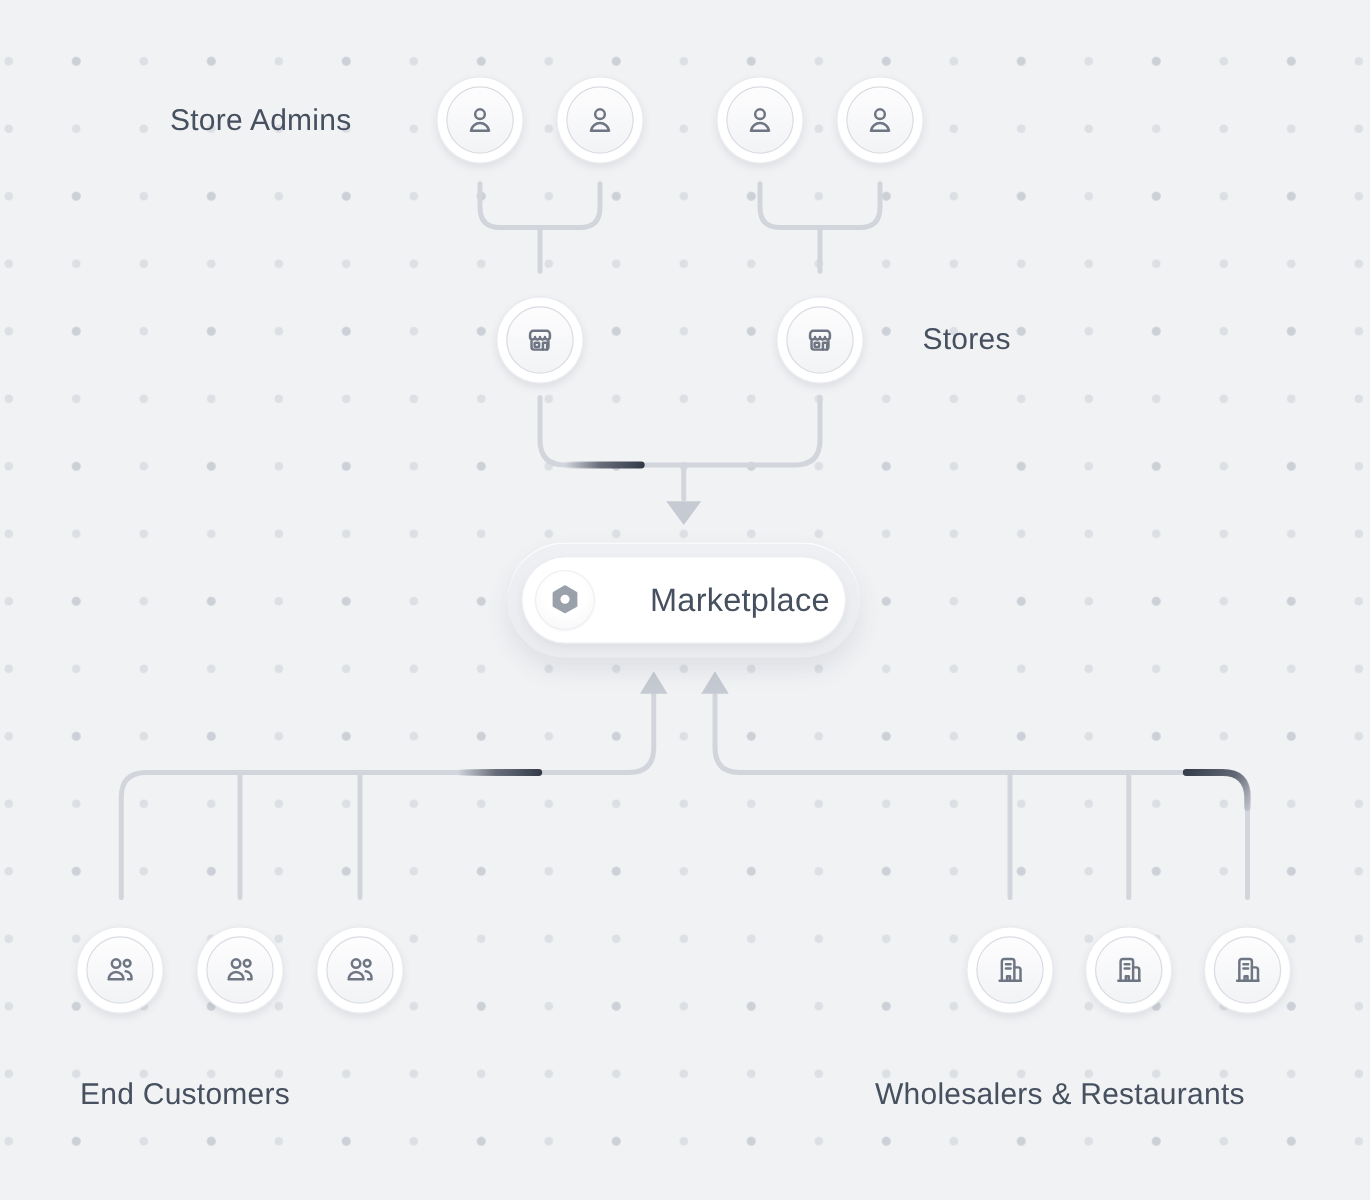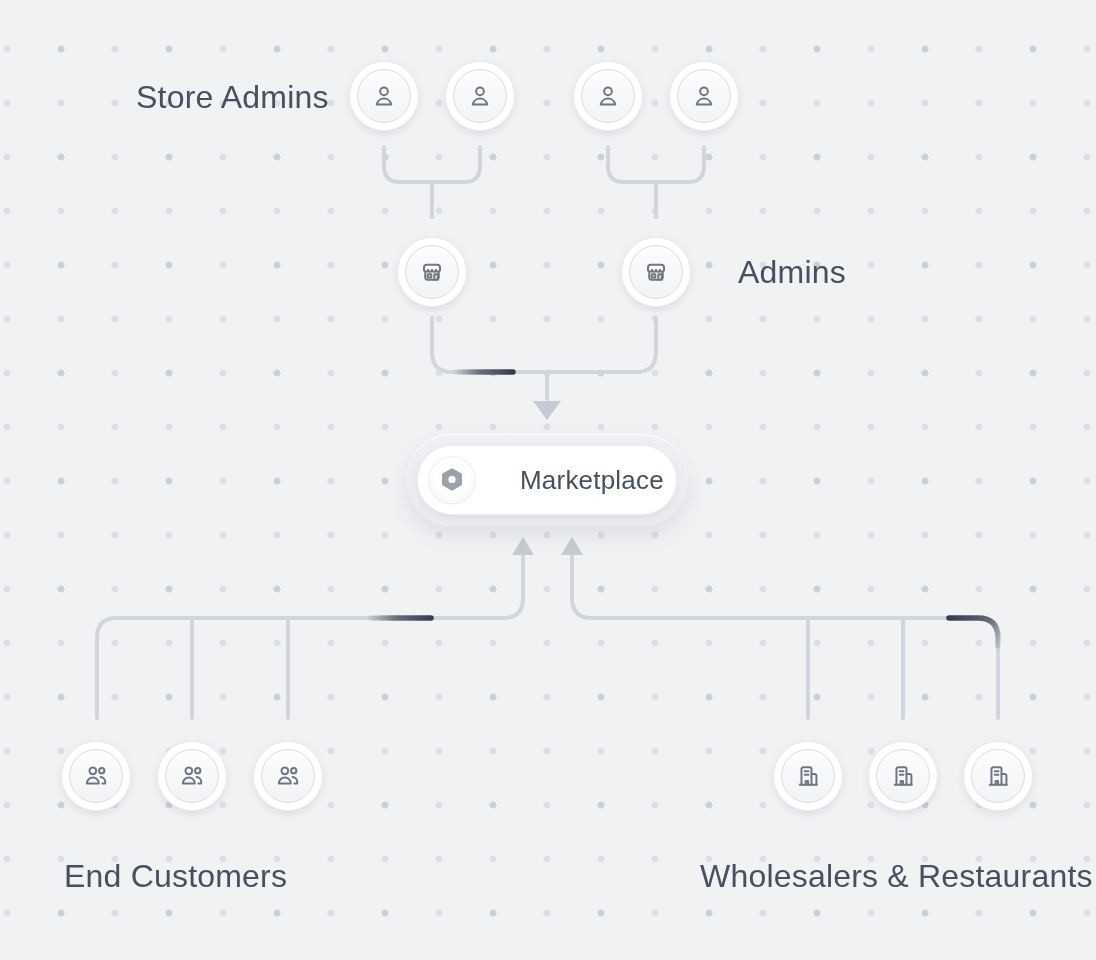--- a/index.html
+++ b/index.html
@@ -34,21 +34,21 @@
     width:54px;height:54px;border-radius:50%;
     border:1px solid var(--node-ring);
     background:linear-gradient(180deg,#fdfdfe,#f2f3f5);
     display:flex;align-items:center;justify-content:center;
   }
   .node-inner svg{width:28px;height:28px;stroke:var(--icon);fill:none;
     stroke-width:1.7;stroke-linecap:round;stroke-linejoin:round;}
 
   .label{
     position:absolute;z-index:2;color:var(--text);
-    font-size:32px;line-height:28px;font-weight:400;letter-spacing:.2px;
+    font-size:24px;line-height:28px;font-weight:400;letter-spacing:.2px;
     white-space:nowrap;
   }
 
   .mp-halo{
     position:absolute;left:406px;top:434px;width:282px;height:92px;border-radius:46px;
     background:linear-gradient(180deg,#eff0f3,#e9ebee);z-index:2;
     box-shadow:0 10px 20px rgba(60,70,90,.10), inset 0 1px 0 rgba(255,255,255,.9);
   }
   .mp-pill{
     position:absolute;left:12px;top:12px;width:258px;height:68px;border-radius:34px;
@@ -107,21 +107,21 @@
     <path class="wire" d="M808,618 V718"></path>
     <path class="wire" d="M903,618 V718"></path>
     <polygon class="arrowhead" points="561,555 583,555 572,537"></polygon>
 
     <path class="pulse" stroke="url(#pg1)" d="M453,372 H513"></path>
     <path class="pulse" stroke="url(#pg2)" d="M368,618 H431"></path>
     <path class="pulse" stroke="url(#pg3)" d="M949,618 H978 Q998,618 998,638 V646"></path>
   </svg>
 
   <div class="label" style="left:136px;top:83px;">Store Admins</div>
-  <div class="label" style="left:738px;top:258px;">Admins</div>
+  <div class="label" style="left:738px;top:258px;">Stores</div>
   <div class="label" style="left:64px;top:862px;">End Customers</div>
   <div class="label" style="left:700px;top:862px;">Wholesalers &amp; Restaurants</div>
 
   <div class="node" style="left:350px;top:62px;">
     <div class="node-inner">
       <svg viewBox="0 0 24 24">
         <circle cx="12" cy="8" r="3.3"></circle>
           <path d="M5.8 19.3a6.3 6.3 0 0 1 12.4 0z"></path>
       </svg>
     </div>

